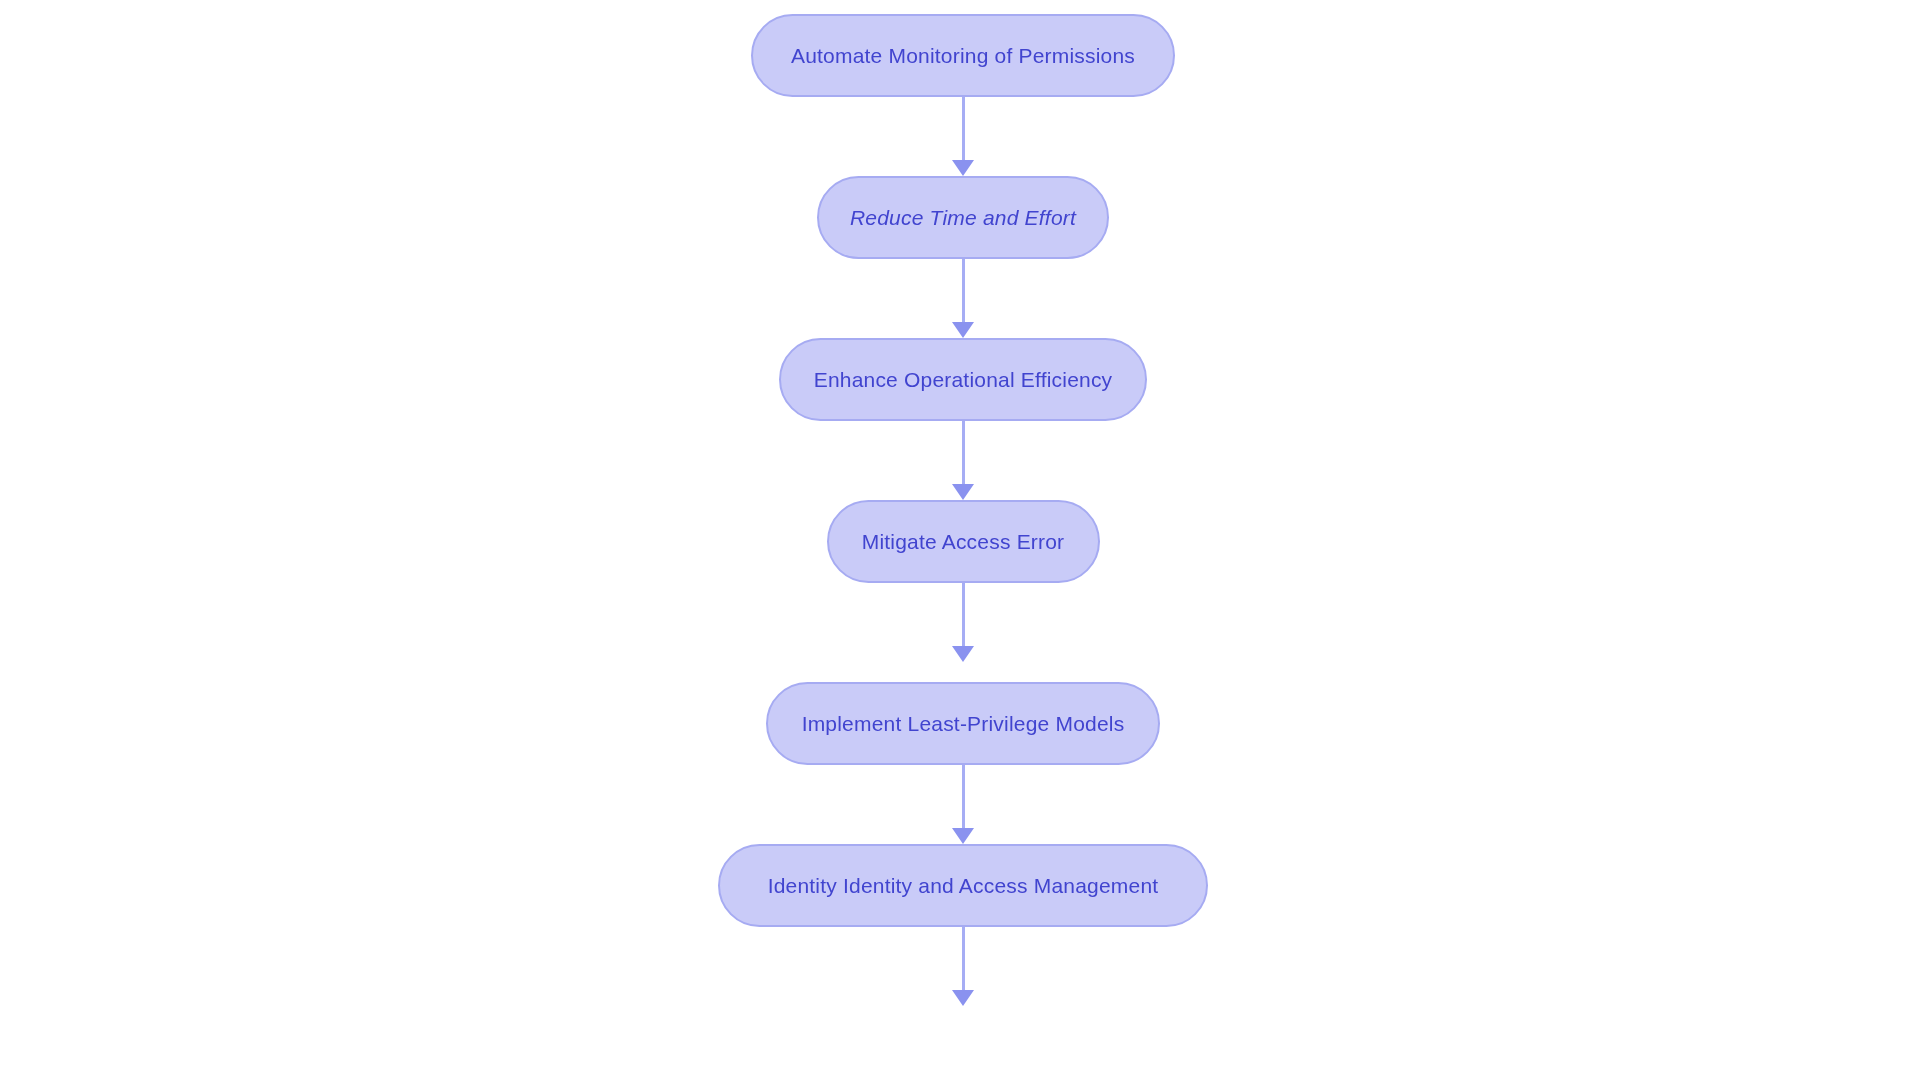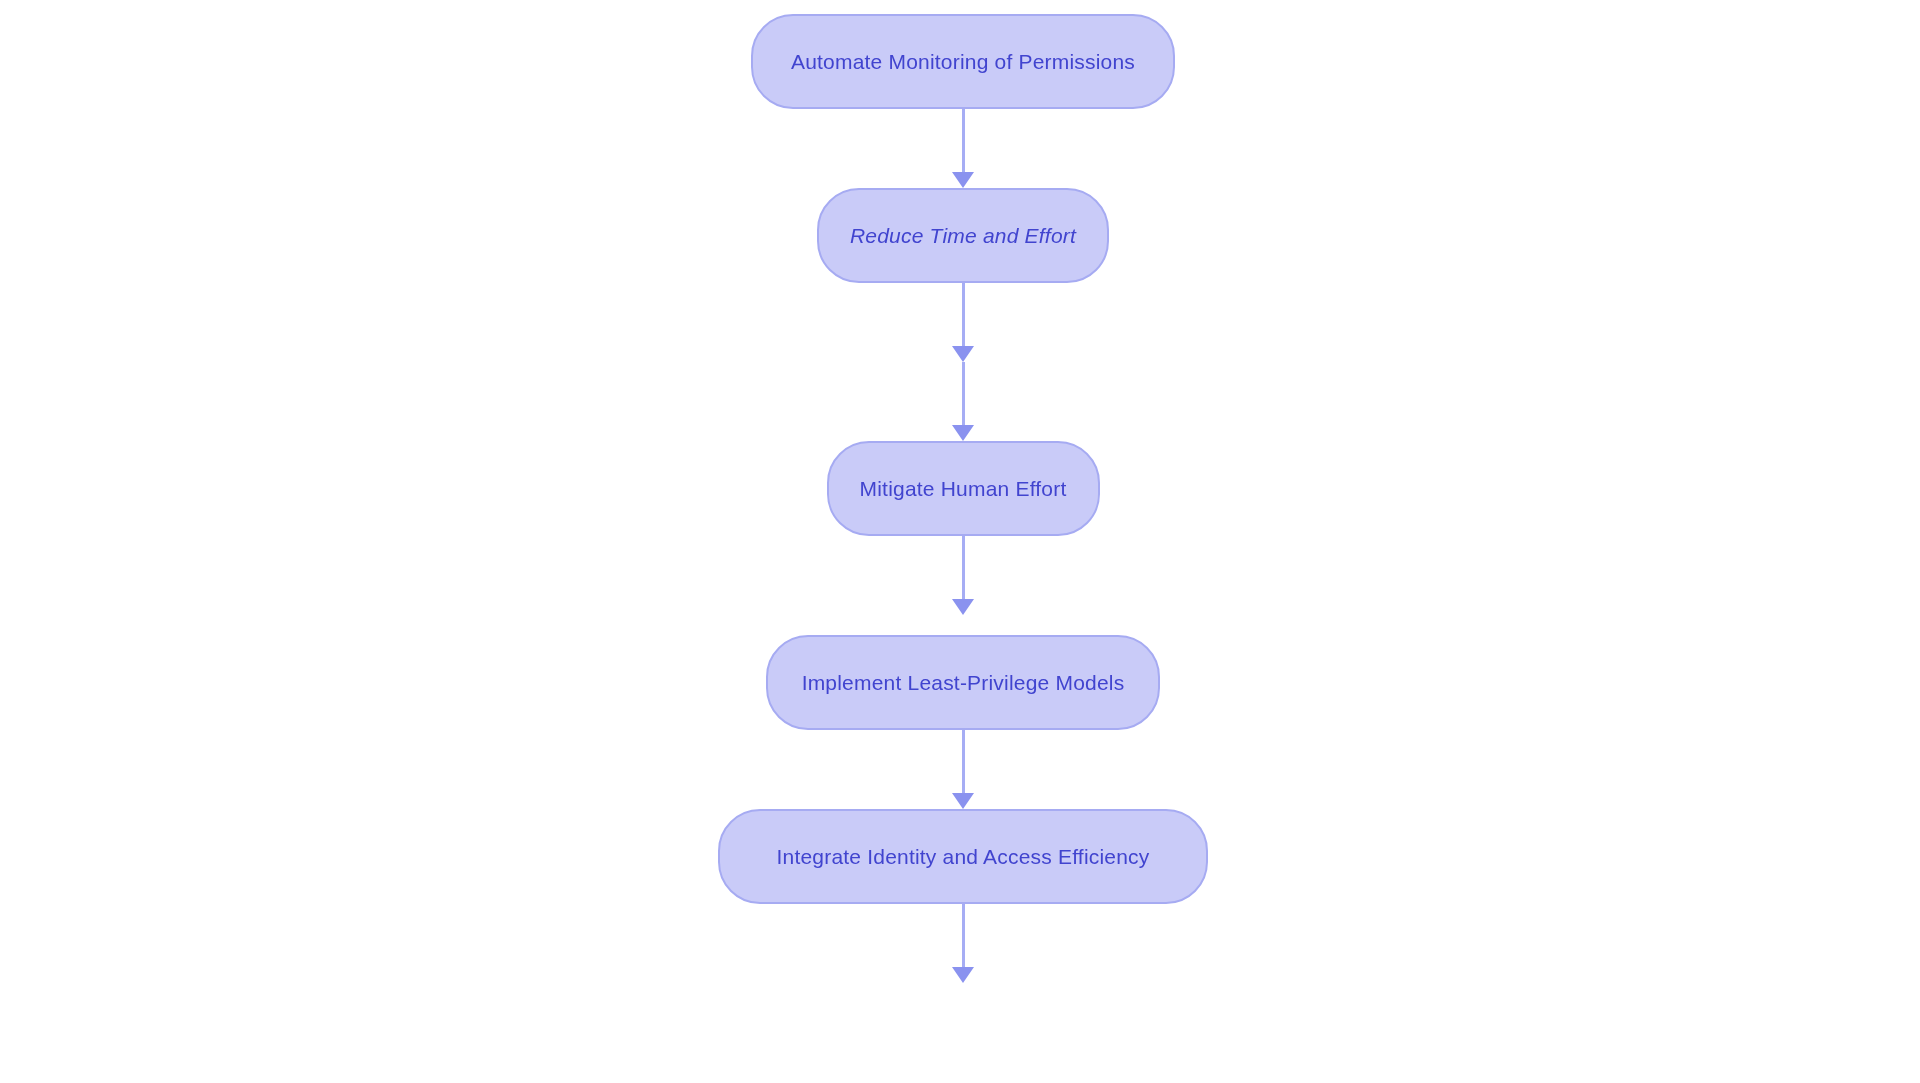--- a/index.html
+++ b/index.html
@@ -23,21 +23,21 @@
     top: 0;
     width: 100%;
     display: flex;
     flex-direction: column;
     align-items: center;
     padding-top: 14px;
     transform: translateX(3px);
   }
   .node {
     box-sizing: border-box;
-    height: 95px;
+    height: 83px;
     flex-shrink: 0;
     border-radius: 42px;
     border: 2px solid var(--node-border, #a6abf2);
     background: var(--node-fill, #c9cbf8);
     color: var(--node-text, #4144cf);
     display: flex;
     align-items: center;
     justify-content: center;
     text-align: center;
     font-size: 21px;
@@ -78,41 +78,42 @@
       <div class="arrow-head"></div>
     </div>
 
     <div class="node" style="width: 292px; font-style: italic;">Reduce Time and Effort</div>
 
     <div class="arrow">
       <div class="arrow-line"></div>
       <div class="arrow-head"></div>
     </div>
 
+    <div class="node" style="width: 368px;">Enhance Operational Efficiency</div>
 
     <div class="arrow">
       <div class="arrow-line"></div>
       <div class="arrow-head"></div>
     </div>
 
-    <div class="node" style="width: 273px;">Mitigate Human Effort</div>
+    <div class="node" style="width: 273px;">Mitigate Access Error</div>
 
     <div class="arrow">
       <div class="arrow-line"></div>
       <div class="arrow-head"></div>
     </div>
 
     <div class="node" style="width: 394px; margin-top: 20px;">Implement Least-Privilege Models</div>
 
     <div class="arrow">
       <div class="arrow-line"></div>
       <div class="arrow-head"></div>
     </div>
 
-    <div class="node" style="width: 490px;">Integrate Identity and Access Efficiency</div>
+    <div class="node" style="width: 490px;">Identity Identity and Access Management</div>
 
     <div class="arrow">
       <div class="arrow-line"></div>
       <div class="arrow-head"></div>
     </div>
 
 
   </div>
 </div>
 

